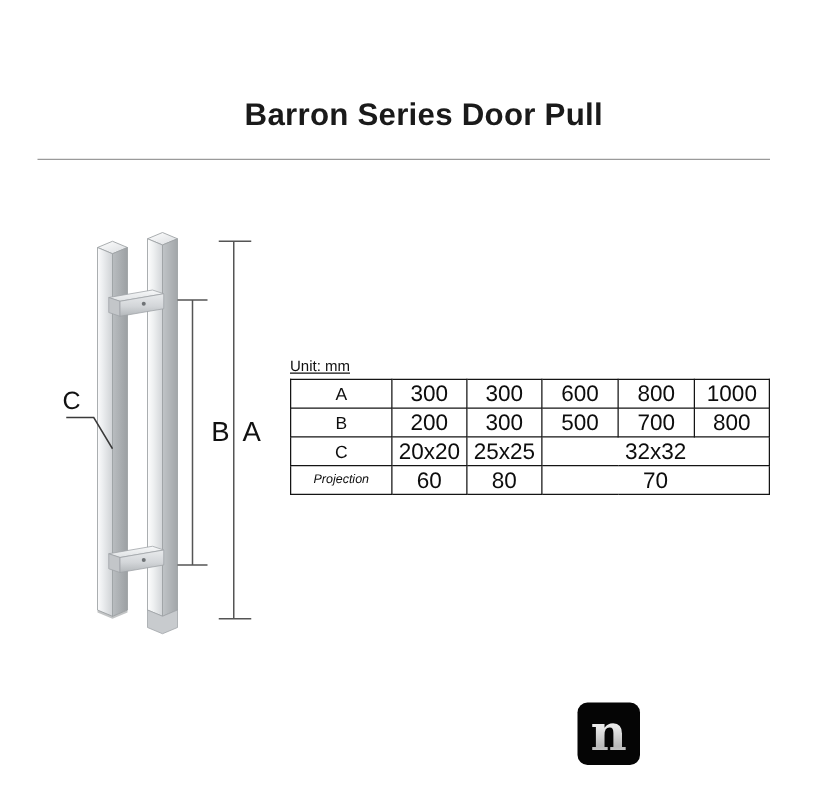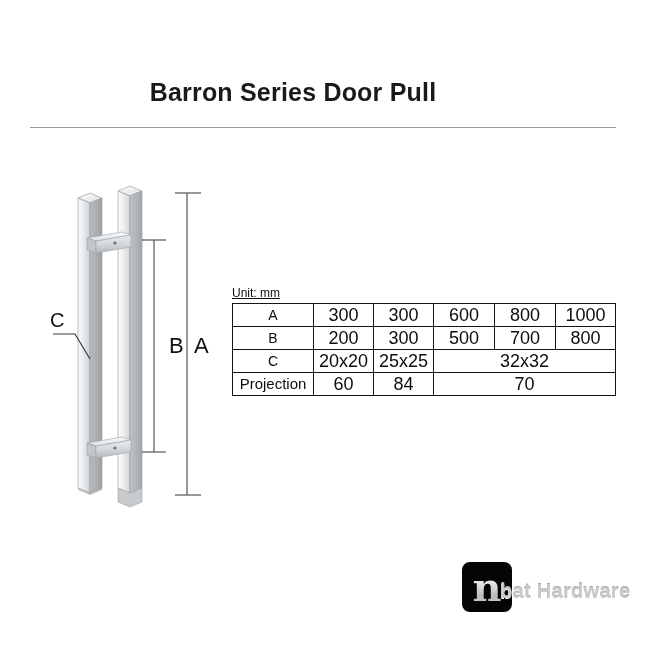--- a/index.html
+++ b/index.html
@@ -21,20 +21,21 @@
     position: absolute;
     left: 0;
     top: 78px;
     width: 586px;
     text-align: center;
     font-size: 25px;
     font-weight: bold;
     letter-spacing: 0.2px;
     color: #1a1a1a;
     white-space: nowrap;
+    padding-left: 46px;
   }
   .header-rule {
     position: absolute;
     left: 30px;
     top: 127px;
     width: 586px;
     height: 1px;
     background: #9a9a9a;
   }
 
@@ -76,21 +77,22 @@
     vertical-align: middle;
     font-size: 18px;
     color: #0d0d0d;
     padding: 0;
     line-height: 20px;
   }
   table.spec td.rowlabel {
     font-size: 14px;
   }
   table.spec td.rowlabel.small {
-    font-size: 15px;
+    font-size: 10px;
+    font-style: italic;
   }
   col.c-label { width: 81px; }
   col.c-v1 { width: 60px; }
   col.c-v2 { width: 60px; }
   col.c-v3 { width: 61px; }
   col.c-v4 { width: 61px; }
   col.c-v5 { width: 60px; }
 
   
   .logo {
@@ -266,25 +268,24 @@
       </tr>
       <tr>
         <td class="rowlabel">C</td>
         <td>20x20</td>
         <td>25x25</td>
         <td colspan="3">32x32</td>
       </tr>
       <tr>
         <td class="rowlabel small">Projection</td>
         <td>60</td>
-        <td>84</td>
+        <td>80</td>
         <td colspan="3">70</td>
       </tr>
     </tbody>
   </table>
 </div>
 
 <div class="logo">
   <div class="logo-mark">
     <div class="logo-mark-letter">n</div>
   </div>
-  <div class="logo-word">bat Hardware</div>
 </div>
 
 </body></html>

